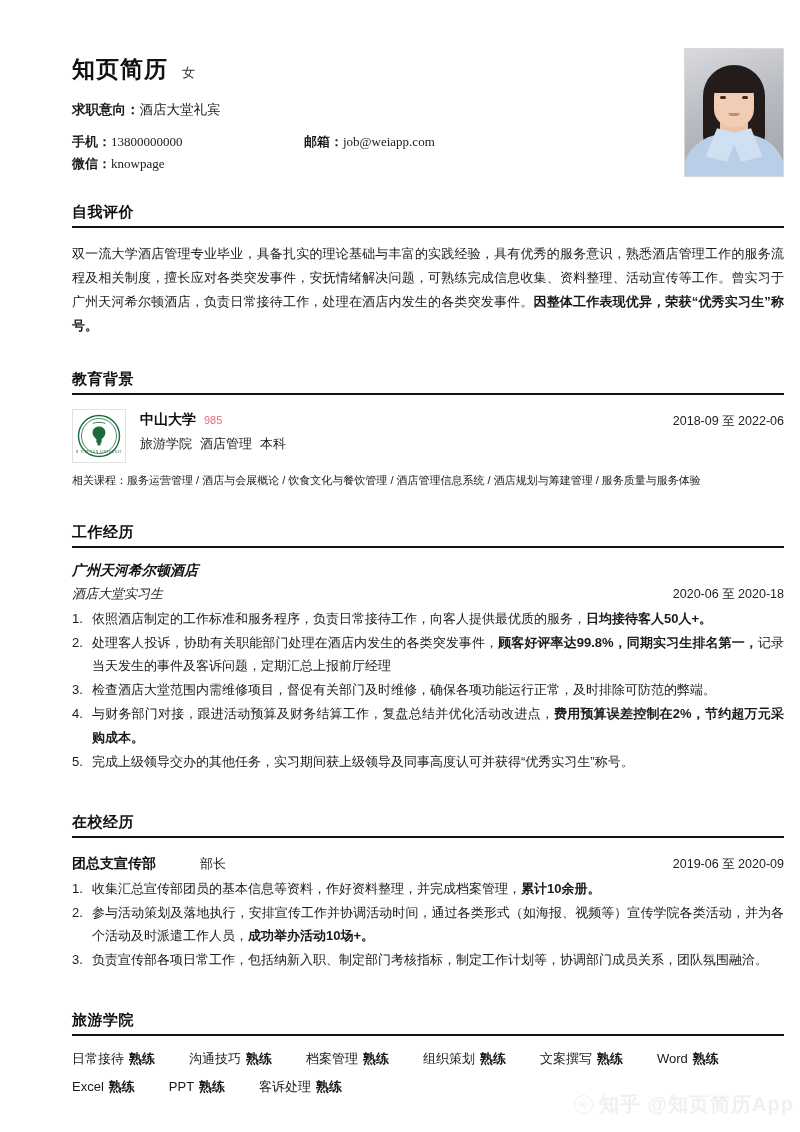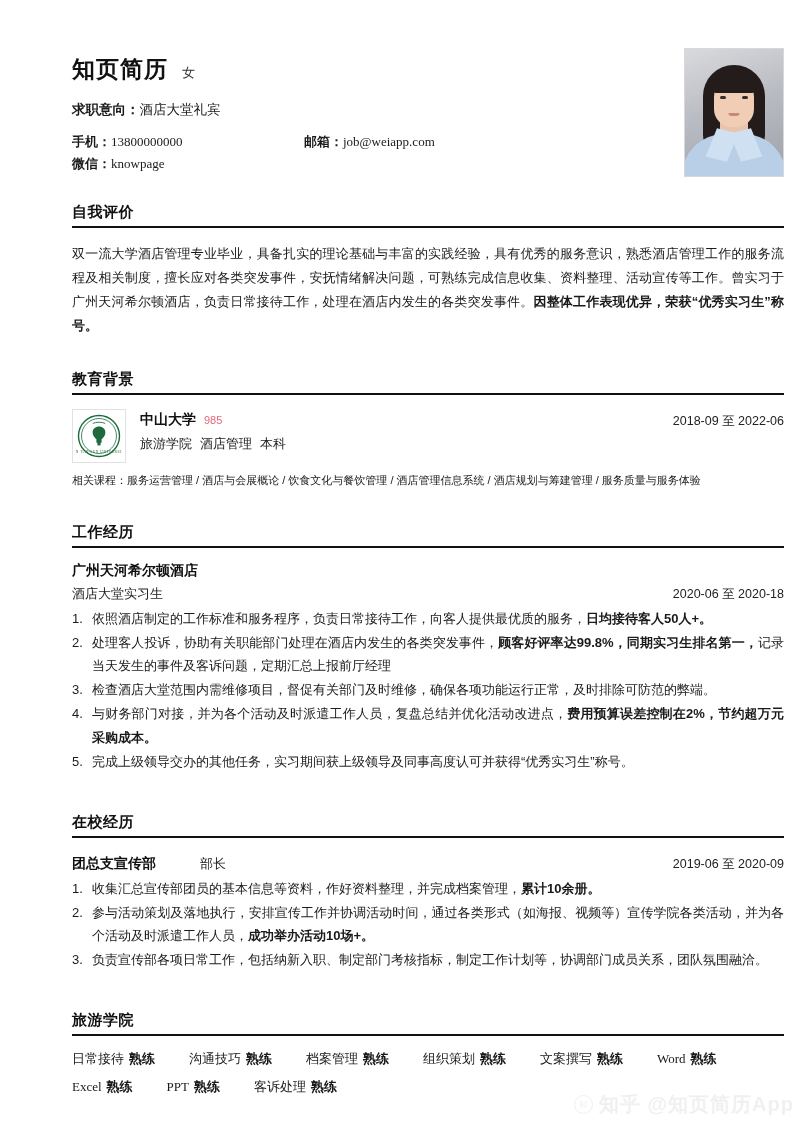--- a/index.html
+++ b/index.html
@@ -195,21 +195,21 @@
     color: #1a1a1a;
     margin-top: 4px;
   }
 
   
   .exp-head {
     display: flex;
     justify-content: space-between;
     align-items: flex-end;
   }
-  .exp-left-stack { flex: 1 1 auto; }
+  .exp-left-stack { flex: 1 1 auto; font-style: italic; }
   .exp-org { font-size: 14px; font-weight: bold; color: #111; margin-bottom: 5px; }
   .exp-role { font-size: 13px; color: #222; }
   .exp-inline { display: flex; align-items: baseline; gap: 44px; }
   .exp-inline .exp-org { margin-bottom: 0; }
   .bullets {
     list-style: none;
     margin: 4px 0 0 0;
     padding: 0;
   }
   .bullets li {
@@ -228,21 +228,21 @@
 
   
   .skills {
     display: flex;
     flex-wrap: wrap;
     font-size: 13px;
     column-gap: 34px;
     row-gap: 10px;
     max-width: 700px;
   }
-  .skill { white-space: nowrap; font-family: Liberation Serif, serif; }
+  .skill { white-space: nowrap; }
   .skill .lvl { font-weight: bold; margin-left: 5px; }
 
   
   .watermark {
     position: absolute;
     right: 34px;
     bottom: 14px;
     font-size: 20px;
     font-weight: bold;
     color: #f0f0f0;
@@ -363,21 +363,21 @@
         <div class="exp-org">广州天河希尔顿酒店</div>
         <div class="exp-role">酒店大堂实习生</div>
       </div>
       <div class="entry-date">2020-06 至 2020-18</div>
     </div>
 
     <ul class="bullets" id="work-bullets">
         <li><span class="num">1.</span><span>依照酒店制定的工作标准和服务程序，负责日常接待工作，向客人提供最优质的服务，</span><b>日均接待客人50人+。</b></li>
         <li><span class="num">2.</span><span>处理客人投诉，协助有关职能部门处理在酒店内发生的各类突发事件，</span><b>顾客好评率达99.8%，同期实习生排名第一，</b><span>记录当天发生的事件及客诉问题，定期汇总上报前厅经理</span></li>
         <li><span class="num">3.</span><span>检查酒店大堂范围内需维修项目，督促有关部门及时维修，确保各项功能运行正常，及时排除可防范的弊端。</span></li>
-        <li><span class="num">4.</span><span>与财务部门对接，并为各个活动及时派遣工作人员，复盘总结并优化活动改进点，</span><b>费用预算误差控制在2%，节约超万元采购成本。</b></li>
+        <li><span class="num">4.</span><span>与财务部门对接，跟进活动预算及财务结算工作，复盘总结并优化活动改进点，</span><b>费用预算误差控制在2%，节约超万元采购成本。</b></li>
         <li><span class="num">5.</span><span>完成上级领导交办的其他任务，实习期间获上级领导及同事高度认可并获得“优秀实习生”称号。</span></li>
       </ul>
   </div>
 
   <div class="sp-34"></div>
 
   <div class="section">
     <div class="section-head">
       <div class="section-title">在校经历</div>
       <div class="section-rule"></div>

